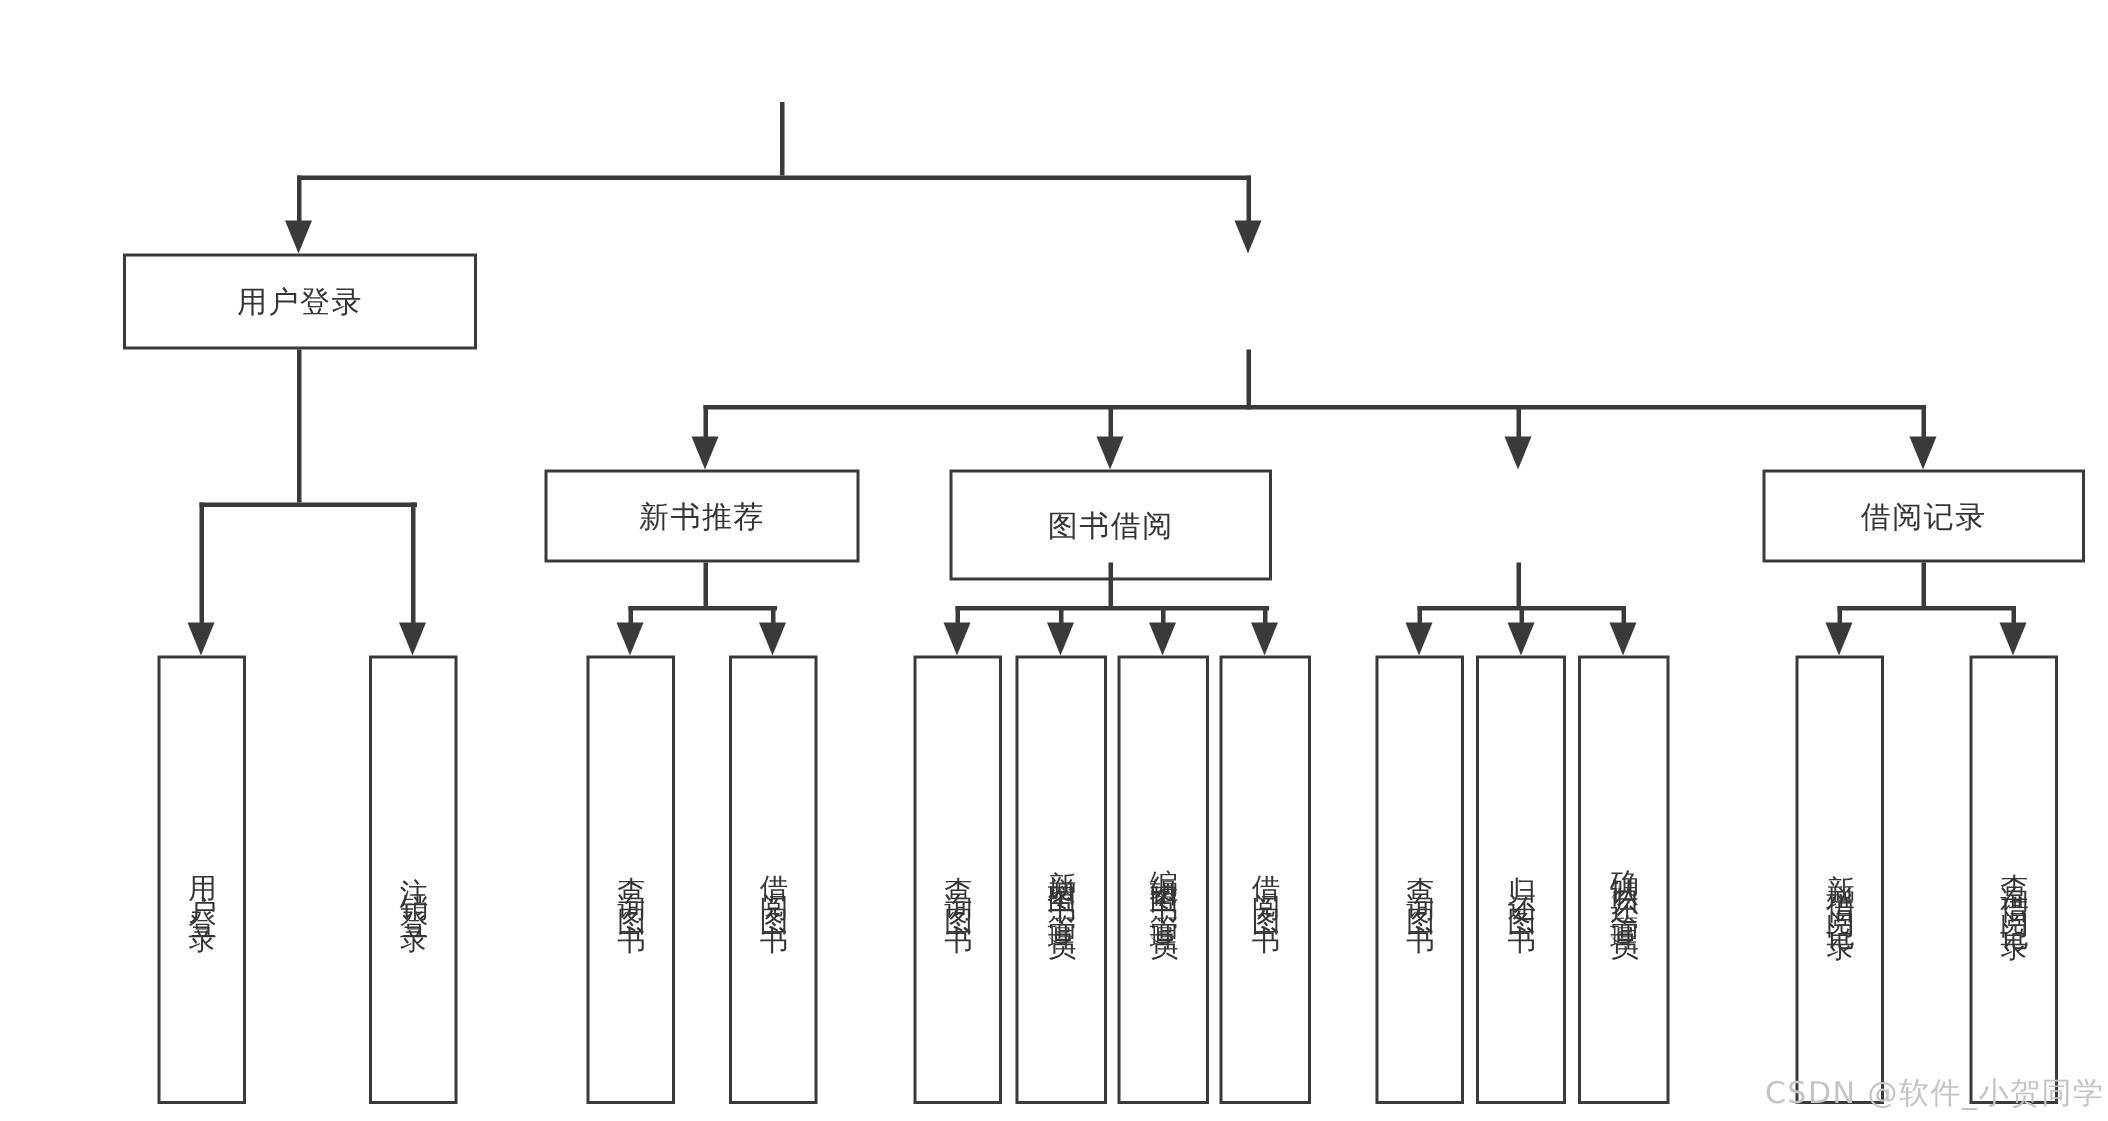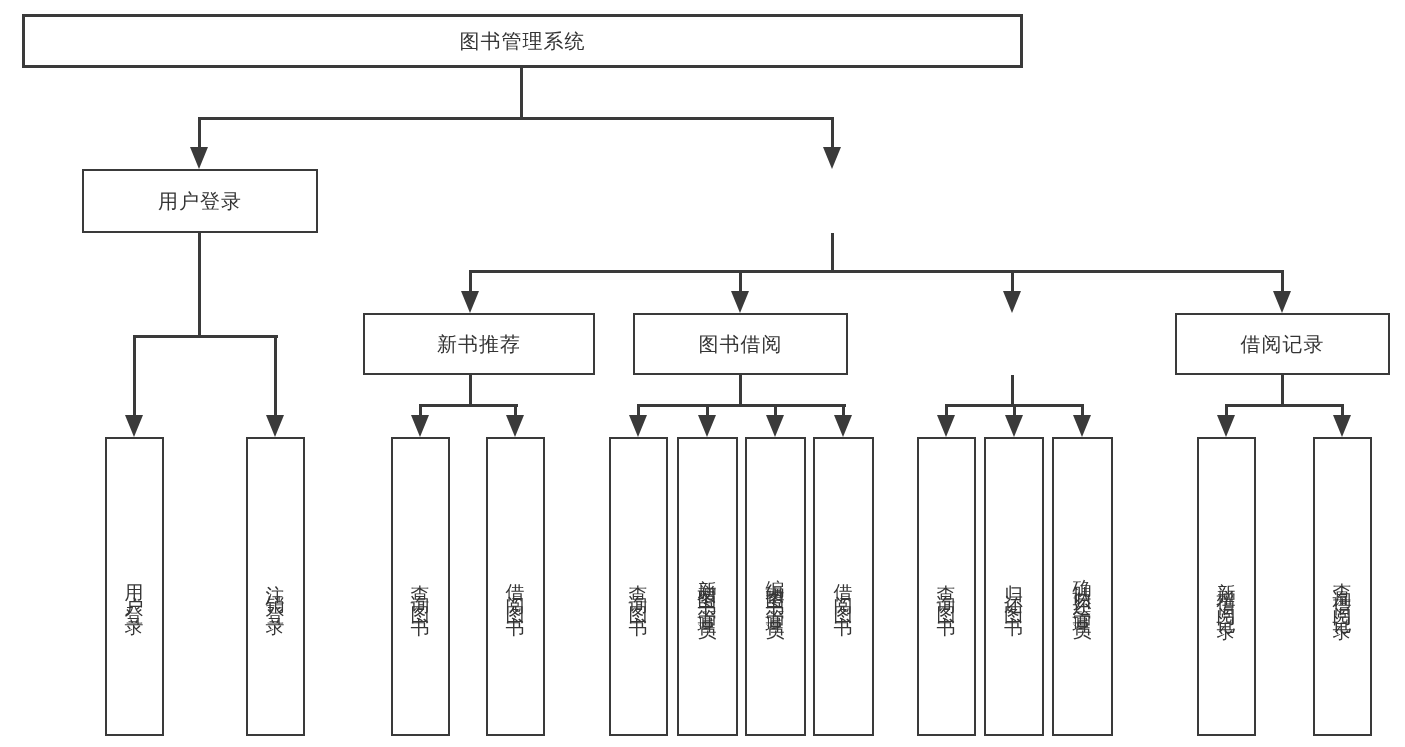--- a/index.html
+++ b/index.html
@@ -57,26 +57,25 @@
     color: var(--watermark, #c4c4c4);
     letter-spacing: 1px;
     white-space: nowrap;
   }
 </style>
 </head>
 <body>
 
 <div class="canvas">
 
-  <div class="box root" style="left:22px; top:14px; width:1001px; height:54px;">图书管理系统</div>
 
   <div class="box" style="left:82px; top:169px; width:236px; height:64px;">用户登录</div>
 
-  <div class="box" style="left:363px; top:313px; width:232px; height:62px;">新书推荐</div>
-  <div class="box" style="left:633px; top:313px; width:215px; height:62px;">图书借阅</div>
+  <div class="box" style="left:363px; top:313px; width:210px; height:62px;">新书推荐</div>
+  <div class="box" style="left:633px; top:313px; width:215px; height:74px;">图书借阅</div>
   <div class="box" style="left:1175px; top:313px; width:215px; height:62px;">借阅记录</div>
 
   <div class="box vbox" style="left:105px; top:437px; width:59px; height:299px;">用户登录</div>
   <div class="box vbox" style="left:246px; top:437px; width:59px; height:299px;">注销登录</div>
 
   <div class="box vbox" style="left:391px; top:437px; width:59px; height:299px;">查询图书</div>
   <div class="box vbox" style="left:486px; top:437px; width:59px; height:299px;">借阅图书</div>
 
   <div class="box vbox" style="left:609px; top:437px; width:59px; height:299px;">查询图书</div>
   <div class="box vbox" style="left:677px; top:437px; width:61px; height:299px; letter-spacing:6px;">新增图书（管理员）</div>
@@ -142,14 +141,15 @@
   <div class="arrow" style="left:1005px; top:415px;"></div>
   <div class="arrow" style="left:1073px; top:415px;"></div>
 
   <div class="line" style="left:1281px; top:375px; width:3px; height:31px;"></div>
   <div class="line" style="left:1225px; top:404px; width:119px; height:3px;"></div>
   <div class="line" style="left:1225px; top:404px; width:3px; height:15px;"></div>
   <div class="line" style="left:1341px; top:404px; width:3px; height:15px;"></div>
   <div class="arrow" style="left:1217px; top:415px;"></div>
   <div class="arrow" style="left:1333px; top:415px;"></div>
 
+  <div class="watermark">CSDN @软件_小贺同学</div>
 
 </div>
 
 </body></html>

